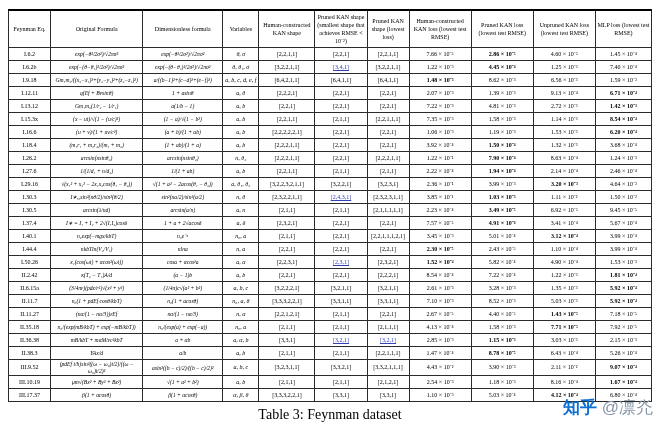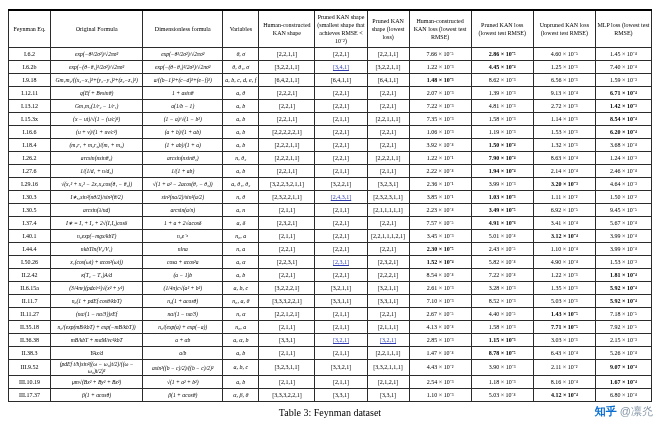--- a/index.html
+++ b/index.html
@@ -10,22 +10,22 @@
   th,td{border:1px solid #2b2b2b;}
   thead th{font-size:6px;font-weight:normal;line-height:1.35;padding:2px 1px;
     text-align:center;vertical-align:middle;}
   tbody td{font-size:6px;text-align:center;vertical-align:middle;
     padding:1px 1px;line-height:1.15;height:10px;overflow:hidden;}
   td.c-original,td.c-dimensionless{font-style:italic;font-size:5.6px;}
   td.c-variables{font-style:italic;}
   td.c-eq{font-size:6px;}
   td.b{font-weight:bold;}
   td.link{color:#3341b5;text-decoration:underline;}
-  .caption{text-align:center;font-size:10px;margin-top:5px;width:660px;}
-  .watermark{position:absolute;right:7px;bottom:3px;font-size:11px;
+  .caption{text-align:center;font-size:14px;margin-top:5px;width:660px;}
+  .watermark{position:absolute;right:7px;bottom:3px;font-size:17px;
     font-family:"Liberation Sans",sans-serif;white-space:nowrap;}
   .wm-brand{color:#0b6fd2;font-weight:bold;}
   .wm-handle{color:#8596a6;}
 </style>
 </head>
 <body>
 
 <div class="table-wrap">
   <table>
     <colgroup>

